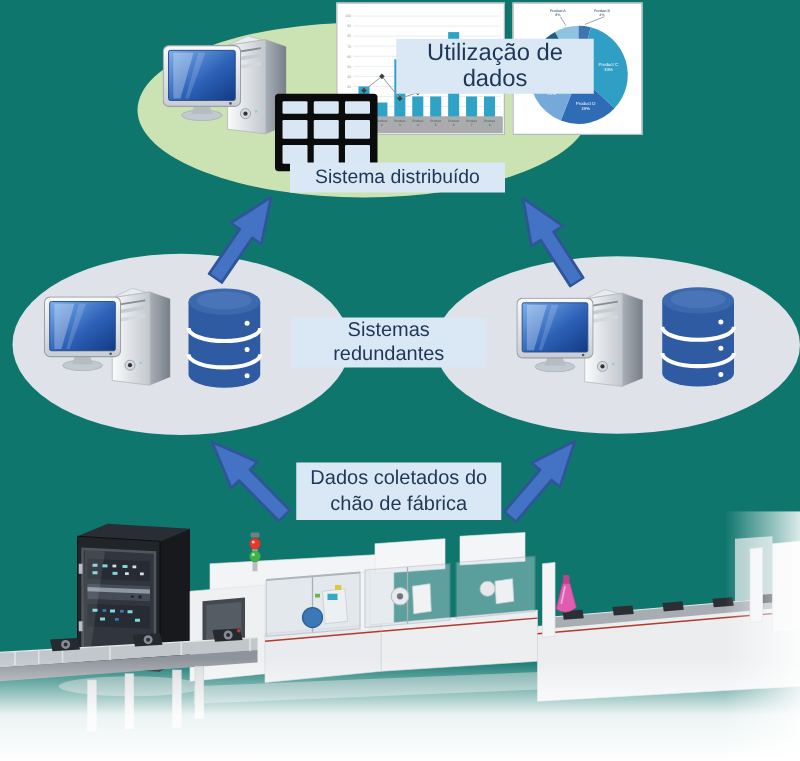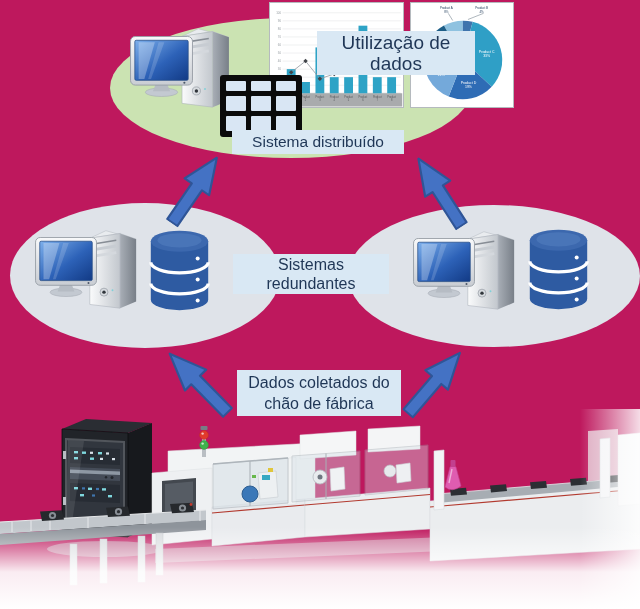--- a/index.html
+++ b/index.html
@@ -1,17 +1,17 @@
 <!DOCTYPE html>
 <html style="--arrow_fill: #4472c4; --arrow_border: #2f5597; --green_zone: #cbe3b2; --gray_zone: #dfe3e9; --label_bg: #d9e8f4; --label_text: #1f3656; --database_blue: #2e5ba2; --screen_blue: #2d62b8; --bar_teal: #2ea3c6;"><head>
 <meta charset="utf-8">
 <style>
   * { margin:0; padding:0; box-sizing:border-box; }
   html,body { background:#fff; font-family:"Liberation Sans","DejaVu Sans",sans-serif; }
-  .stage { position:relative; width:640px; height:609px; background:#be185d; overflow:hidden; }
+  .stage { position:relative; width:640px; height:609px; background:#0f766e; overflow:hidden; }
   .ellipse { position:absolute; border-radius:50%; }
   #zone-top   { left:110px; top:18px;  width:362px; height:140px; background:var(--green_zone,#cbe3b2); z-index:1; }
   #zone-left  { left:10px;  top:203px; width:270px; height:145px; background:var(--gray_zone,#dfe3e9); z-index:1; }
   #zone-right { left:348px; top:205px; width:292px; height:142px; background:var(--gray_zone,#dfe3e9); z-index:1; }
 
   .panel { position:absolute; background:#fff; border:1px solid #b5babe; z-index:2; }
   #panel-bar { left:269px; top:2px; width:135px; height:106px; }
   #panel-pie { left:410px; top:2px; width:104px; height:106px; }
   .panel svg { display:block; width:100%; height:100%; }
 

